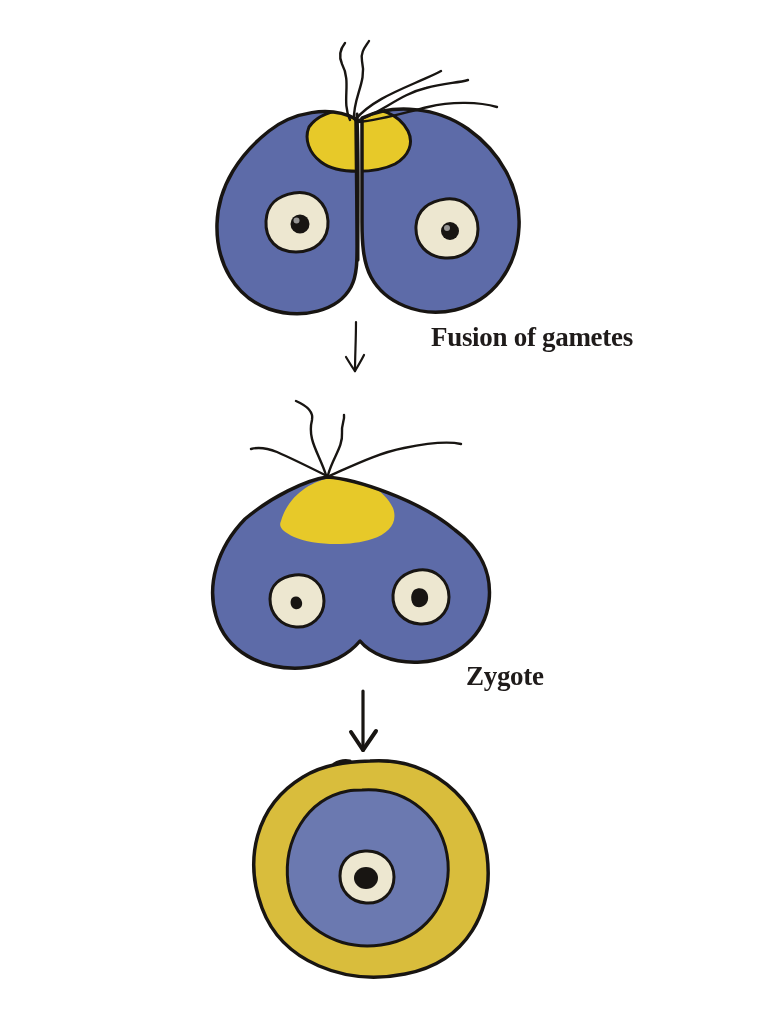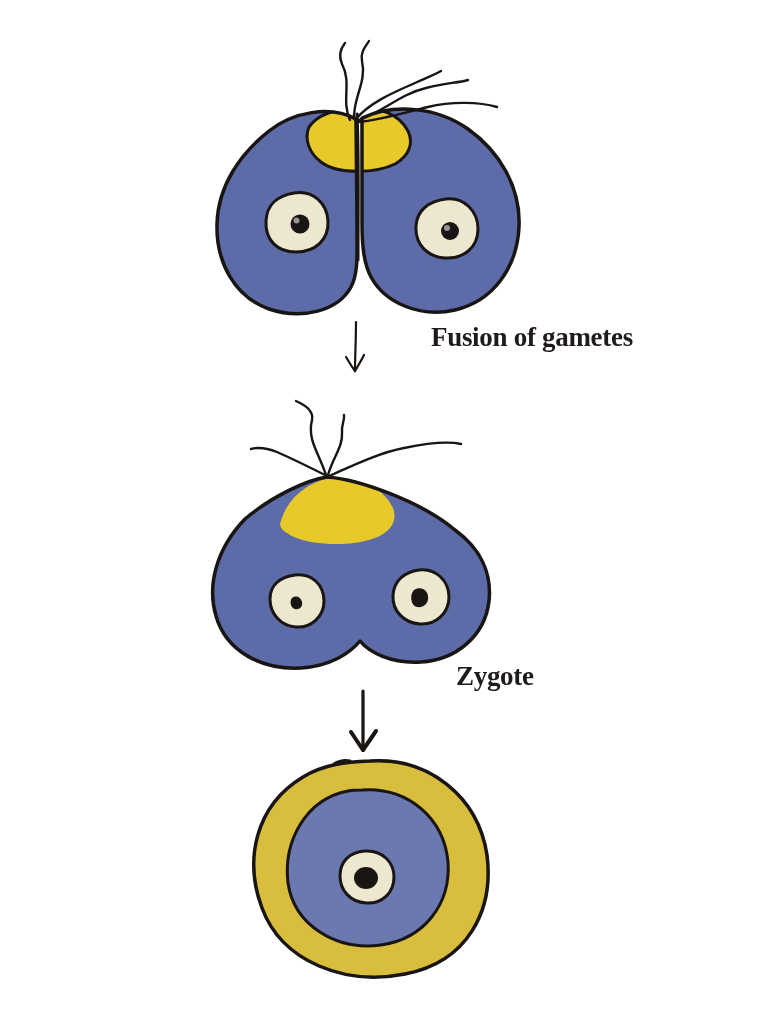--- a/index.html
+++ b/index.html
@@ -34,21 +34,21 @@
   .step-label{
     position:absolute;
     font-weight:700;
     font-size:27px;
     letter-spacing:-0.3px;
     color:var(--label-ink);
     white-space:nowrap;
     line-height:1.1;
   }
   .label-fusion{left:431px;top:323px;}
-  .label-zygote{left:456px;top:662px;}
+  .label-zygote{left:466px;top:662px;}
   .label-new{left:484px;top:945px;}
 </style>
 </head>
 <body>
 
 <div class="canvas">
 
   <svg width="758" height="1022" viewBox="0 0 758 1022">
     <defs>
       <path id="p-left-cell" d="M356,119 C330,105 293,112 269,131 C241,153 218,185 217,224 C216,263 235,297 269,309 C302,320 338,311 351,287 C358,274 357,256 357,235 C357,196 356,152 356,119 Z"></path>

